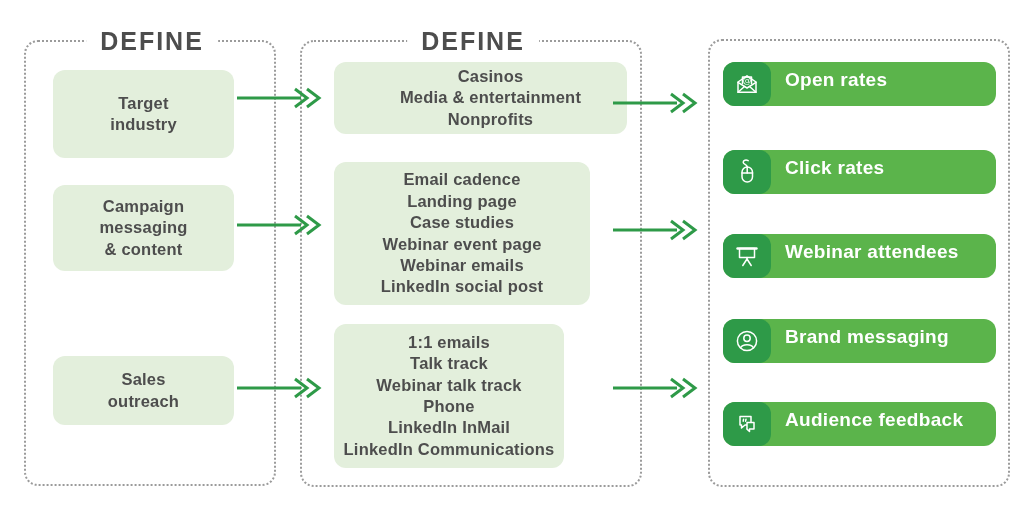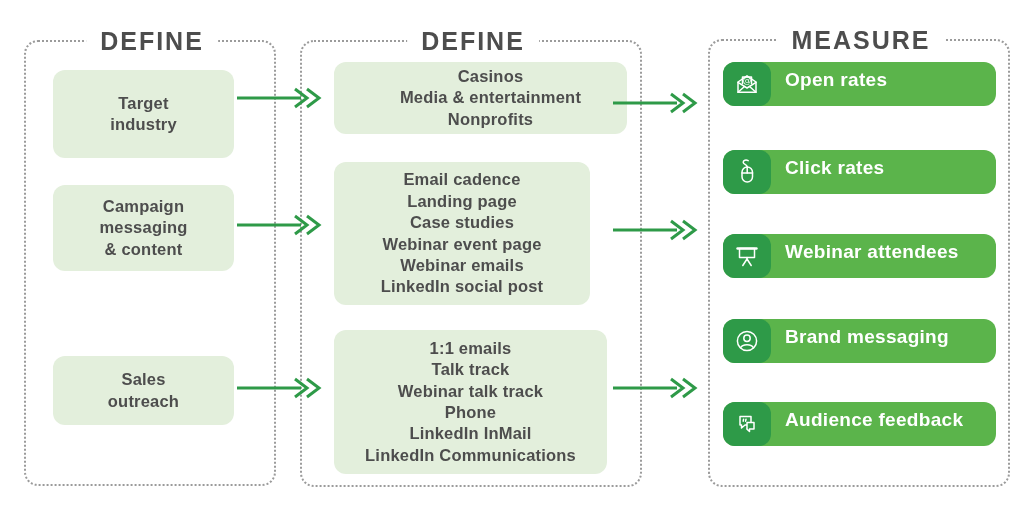--- a/index.html
+++ b/index.html
@@ -53,30 +53,29 @@
     <h2 class="col-title">DEFINE</h2>
     <div class="soft-box" style="left:32px;top:20px;width:273px;height:72px;padding-left:20px;">Casinos
 Media &amp; entertainment
 Nonprofits</div>
     <div class="soft-box" style="left:32px;top:120px;width:256px;height:143px;">Email cadence
 Landing page
 Case studies
 Webinar event page
 Webinar emails
 LinkedIn social post</div>
-    <div class="soft-box" style="left:32px;top:282px;width:273px;height:144px;margin-top:6px;">1:1 emails
+    <div class="soft-box" style="left:32px;top:282px;width:230px;height:144px;">1:1 emails
 Talk track
 Webinar talk track
 Phone
 LinkedIn InMail
 LinkedIn Communications</div>
   </section>
 
   <section class="col" style="left:708px;top:39px;width:298px;height:444px;">
-    <h2 class="col-title">MEASURE</h2>
 
     <div class="banner" style="left:13px;top:21px;">
       <span class="tab">
           <span class="icon">
         <svg width="28" height="28" viewBox="0 0 28 28" fill="none" stroke="#fff" stroke-width="1.5" stroke-linejoin="round" stroke-linecap="round">
           <path d="M9.5 13.5 V7 H18.5 V13.5"></path>
           <path d="M5 12 L14 5.8 L23 12 V22.3 H5 Z"></path>
           <path d="M5 12.3 L14 18 L23 12.3"></path>
           <path d="M5 22.3 L11.5 16.5 M23 22.3 L16.5 16.5"></path>
           <text x="14" y="13.2" font-size="8.5" fill="#fff" stroke="none" text-anchor="middle" font-family="DejaVu Sans, sans-serif">@</text>

